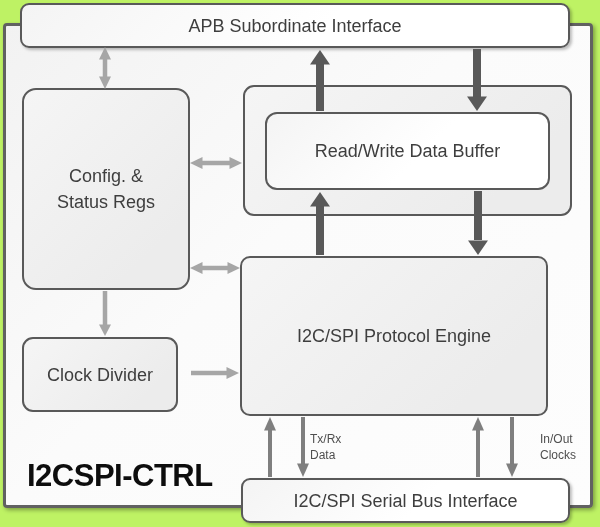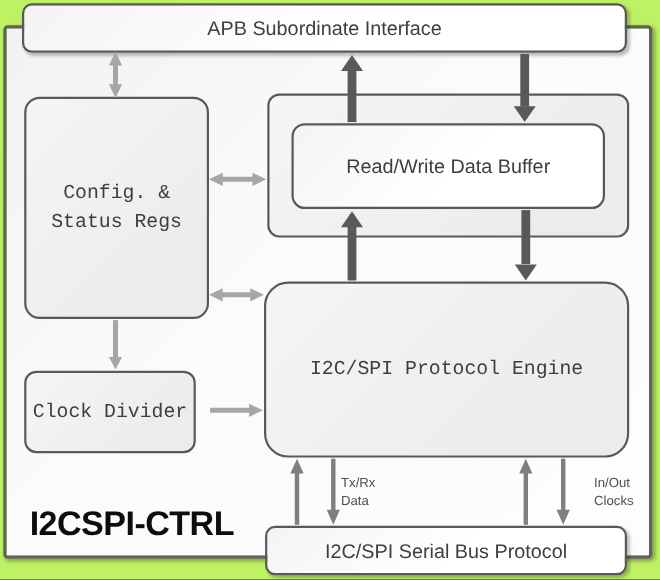--- a/index.html
+++ b/index.html
@@ -33,27 +33,27 @@
     display: flex;
     flex-direction: column;
     align-items: center;
     justify-content: center;
     text-align: center;
     color: #3e3e3e;
     font-size: 18px;
     line-height: 26px;
   }
   .box.white { background: linear-gradient(135deg, #f4f4f4 0%, #ffffff 55%); }
-  .box.gray  { background: linear-gradient(135deg, #f5f5f5 0%, #ececec 80%); font-family: Liberation Mono, monospace; }
+  .box.gray  { background: linear-gradient(135deg, #f5f5f5 0%, #ececec 80%); }
 
   .apb       { left: 20px;  top: 3px;   width: 550px; height: 45px;  border-radius: 9px;  box-shadow: 2px 2px 3px rgba(0,0,0,0.25); }
   .config    { left: 22px;  top: 88px;  width: 168px; height: 202px; border-radius: 14px; }
   .bufgroup  { left: 243px; top: 85px;  width: 329px; height: 131px; border-radius: 11px; }
   .buffer    { left: 265px; top: 112px; width: 285px; height: 78px;  border-radius: 12px; }
-  .engine    { left: 240px; top: 256px; width: 332px; height: 160px; border-radius: 22px; }
+  .engine    { left: 240px; top: 256px; width: 308px; height: 160px; border-radius: 10px; }
   .clock     { left: 22px;  top: 337px; width: 156px; height: 75px;  border-radius: 11px; }
   .serial    { left: 241px; top: 478px; width: 329px; height: 45px;  border-radius: 9px;  box-shadow: 2px 2px 3px rgba(0,0,0,0.25); }
 
   .module-title {
     position: absolute;
     left: 27px; top: 442px;
     font-size: 31px;
     font-weight: bold;
     letter-spacing: -0.5px;
     color: #0d0d0d;
@@ -100,21 +100,21 @@
 
   <div class="box gray engine">
     <span>I2C/SPI Protocol Engine</span>
   </div>
 
   <div class="box gray clock">
     <span>Clock Divider</span>
   </div>
 
   <div class="box white serial">
-    <span>I2C/SPI Serial Bus Protocol</span>
+    <span>I2C/SPI Serial Bus Interface</span>
   </div>
 
   <div class="module-title">I2CSPI-CTRL</div>
 
   <div class="edge-label txrx">
     <span>Tx/Rx</span>
     <span>Data</span>
   </div>
 
   <div class="edge-label inout">

